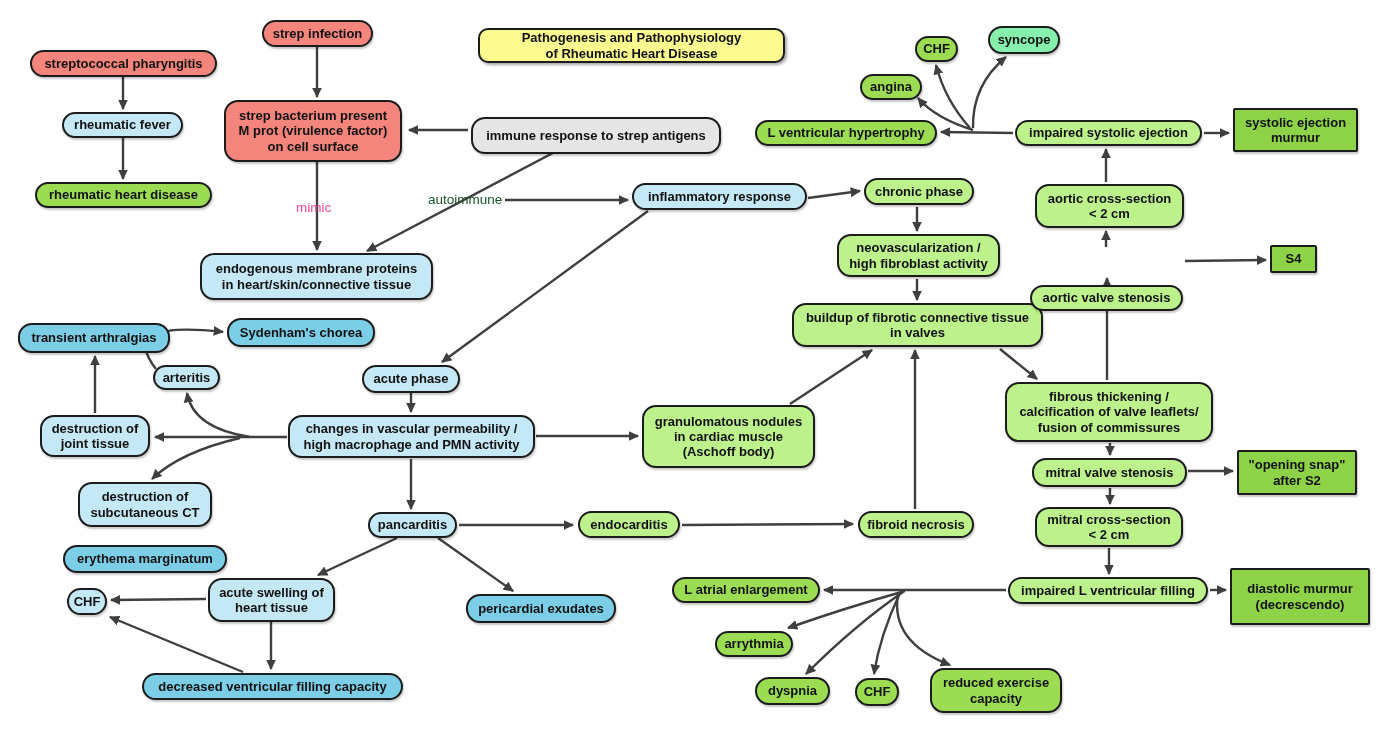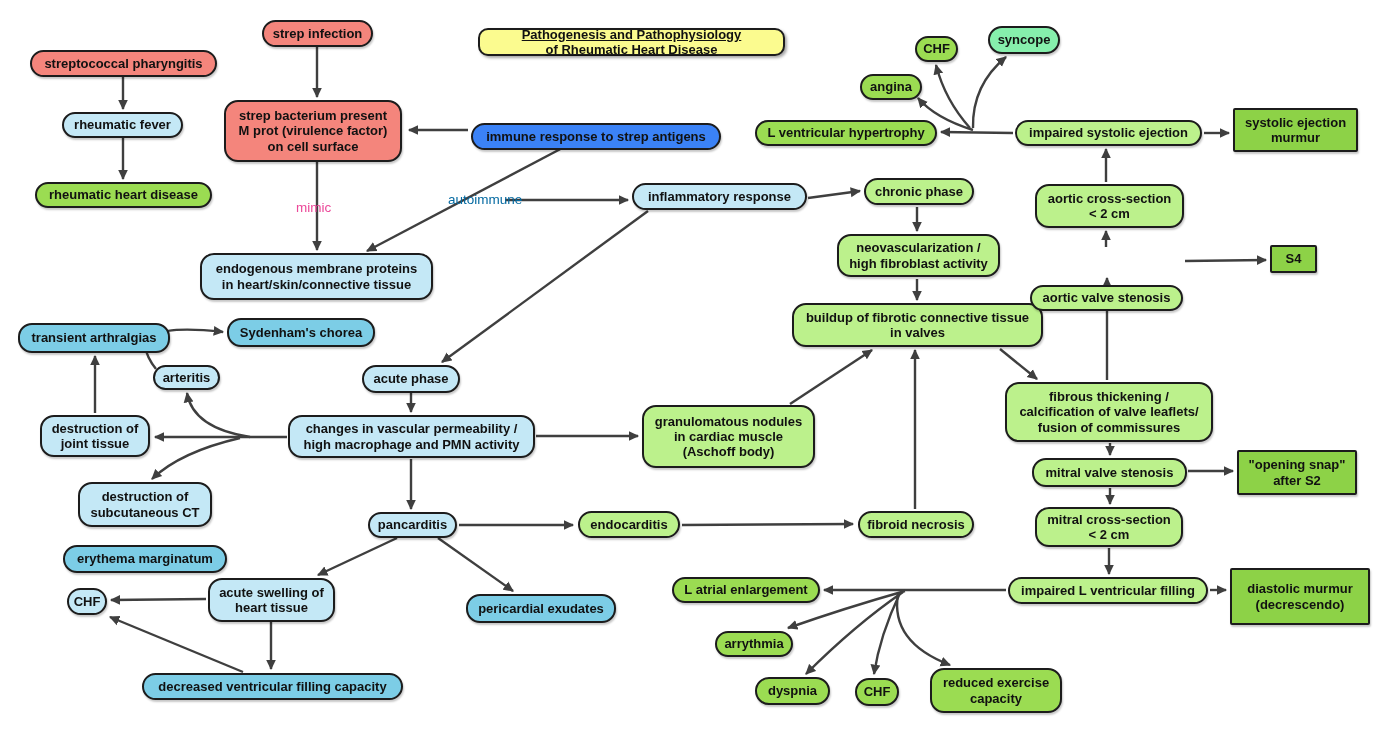--- a/index.html
+++ b/index.html
@@ -71,28 +71,28 @@
         <path d="M 1109 548 L 1109 574" fill="none" stroke="#3f3f3f" stroke-width="2.4" marker-end="url(#ah)"></path>
         <path d="M 1210 590 L 1226 590" fill="none" stroke="#3f3f3f" stroke-width="2.4" marker-end="url(#ah)"></path>
         <path d="M 1006 590 L 824 590" fill="none" stroke="#3f3f3f" stroke-width="2.4" marker-end="url(#ah)"></path>
         <path d="M 905 591 Q 845 608 788 628" fill="none" stroke="#3f3f3f" stroke-width="2.4" marker-end="url(#ah)"></path>
         <path d="M 903 592 Q 855 625 806 674" fill="none" stroke="#3f3f3f" stroke-width="2.4" marker-end="url(#ah)"></path>
         <path d="M 900 593 Q 880 635 874 674" fill="none" stroke="#3f3f3f" stroke-width="2.4" marker-end="url(#ah)"></path>
         <path d="M 898 594 Q 890 642 950 665" fill="none" stroke="#3f3f3f" stroke-width="2.4" marker-end="url(#ah)"></path>
       </g>
   </svg>
   <div id="node-layer">
-      <div class="node pill title-node" style="left: 478px; top: 28px; width: 307px; height: 28px; background: rgb(251, 251, 143); text-decoration: underline;">Pathogenesis and Pathophysiology
+      <div class="node pill title-node" style="left: 478px; top: 28px; width: 307px; height: 35px; background: rgb(251, 251, 143);">Pathogenesis and Pathophysiology
 of Rheumatic Heart Disease</div>
       <div class="node pill" style="left: 30px; top: 50px; width: 187px; height: 27px; background: rgb(244, 133, 124);">streptococcal pharyngitis</div>
       <div class="node pill" style="left: 262px; top: 20px; width: 111px; height: 27px; background: rgb(244, 133, 124);">strep infection</div>
       <div class="node pill" style="left: 224px; top: 100px; width: 178px; height: 62px; background: rgb(244, 133, 124);">strep bacterium present
 M prot (virulence factor)
 on cell surface</div>
-      <div class="node pill" style="left: 471px; top: 123px; width: 250px; height: 27px; background: #3b82f6;">immune response to strep antigens</div>
+      <div class="node pill" style="left: 471px; top: 117px; width: 250px; height: 37px; background: #e5e5e5;">immune response to strep antigens</div>
       <div class="node pill" style="left: 62px; top: 112px; width: 121px; height: 26px; background: rgb(196, 232, 246);">rheumatic fever</div>
       <div class="node pill" style="left: 35px; top: 182px; width: 177px; height: 26px; background: rgb(155, 220, 82);">rheumatic heart disease</div>
       <div class="node pill" style="left: 200px; top: 253px; width: 233px; height: 47px; background: rgb(196, 232, 246);">endogenous membrane proteins
 in heart/skin/connective tissue</div>
       <div class="node pill" style="left: 632px; top: 183px; width: 175px; height: 27px; background: rgb(196, 232, 246);">inflammatory response</div>
       <div class="node pill" style="left: 864px; top: 178px; width: 110px; height: 27px; background: rgb(188, 241, 140);">chronic phase</div>
       <div class="node pill" style="left: 837px; top: 234px; width: 163px; height: 43px; background: rgb(188, 241, 140);">neovascularization /
 high fibroblast activity</div>
       <div class="node pill" style="left: 792px; top: 303px; width: 251px; height: 44px; background: rgb(188, 241, 140);">buildup of fibrotic connective tissue
 in valves</div>
@@ -142,15 +142,15 @@
 (decrescendo)</div>
       <div class="node pill" style="left: 672px; top: 577px; width: 148px; height: 26px; background: rgb(155, 220, 82);">L atrial enlargement</div>
       <div class="node pill" style="left: 715px; top: 631px; width: 78px; height: 26px; background: rgb(155, 220, 82);">arrythmia</div>
       <div class="node pill" style="left: 755px; top: 677px; width: 75px; height: 28px; background: rgb(155, 220, 82);">dyspnia</div>
       <div class="node pill" style="left: 855px; top: 678px; width: 44px; height: 28px; background: rgb(155, 220, 82);">CHF</div>
       <div class="node pill" style="left: 930px; top: 668px; width: 132px; height: 45px; background: rgb(155, 220, 82);">reduced exercise
 capacity</div>
     </div>
   <div id="label-layer">
       <div class="edge-label" style="left: 296px; top: 200px; color: #ec4899;">mimic</div>
-      <div class="edge-label" style="left: 448px; top: 192px; color: #0369a1;">autoimmune</div>
+      <div class="edge-label" style="left: 428px; top: 192px; color: #14532d;">autoimmune</div>
     </div>
 </div>
 
 </body></html>

